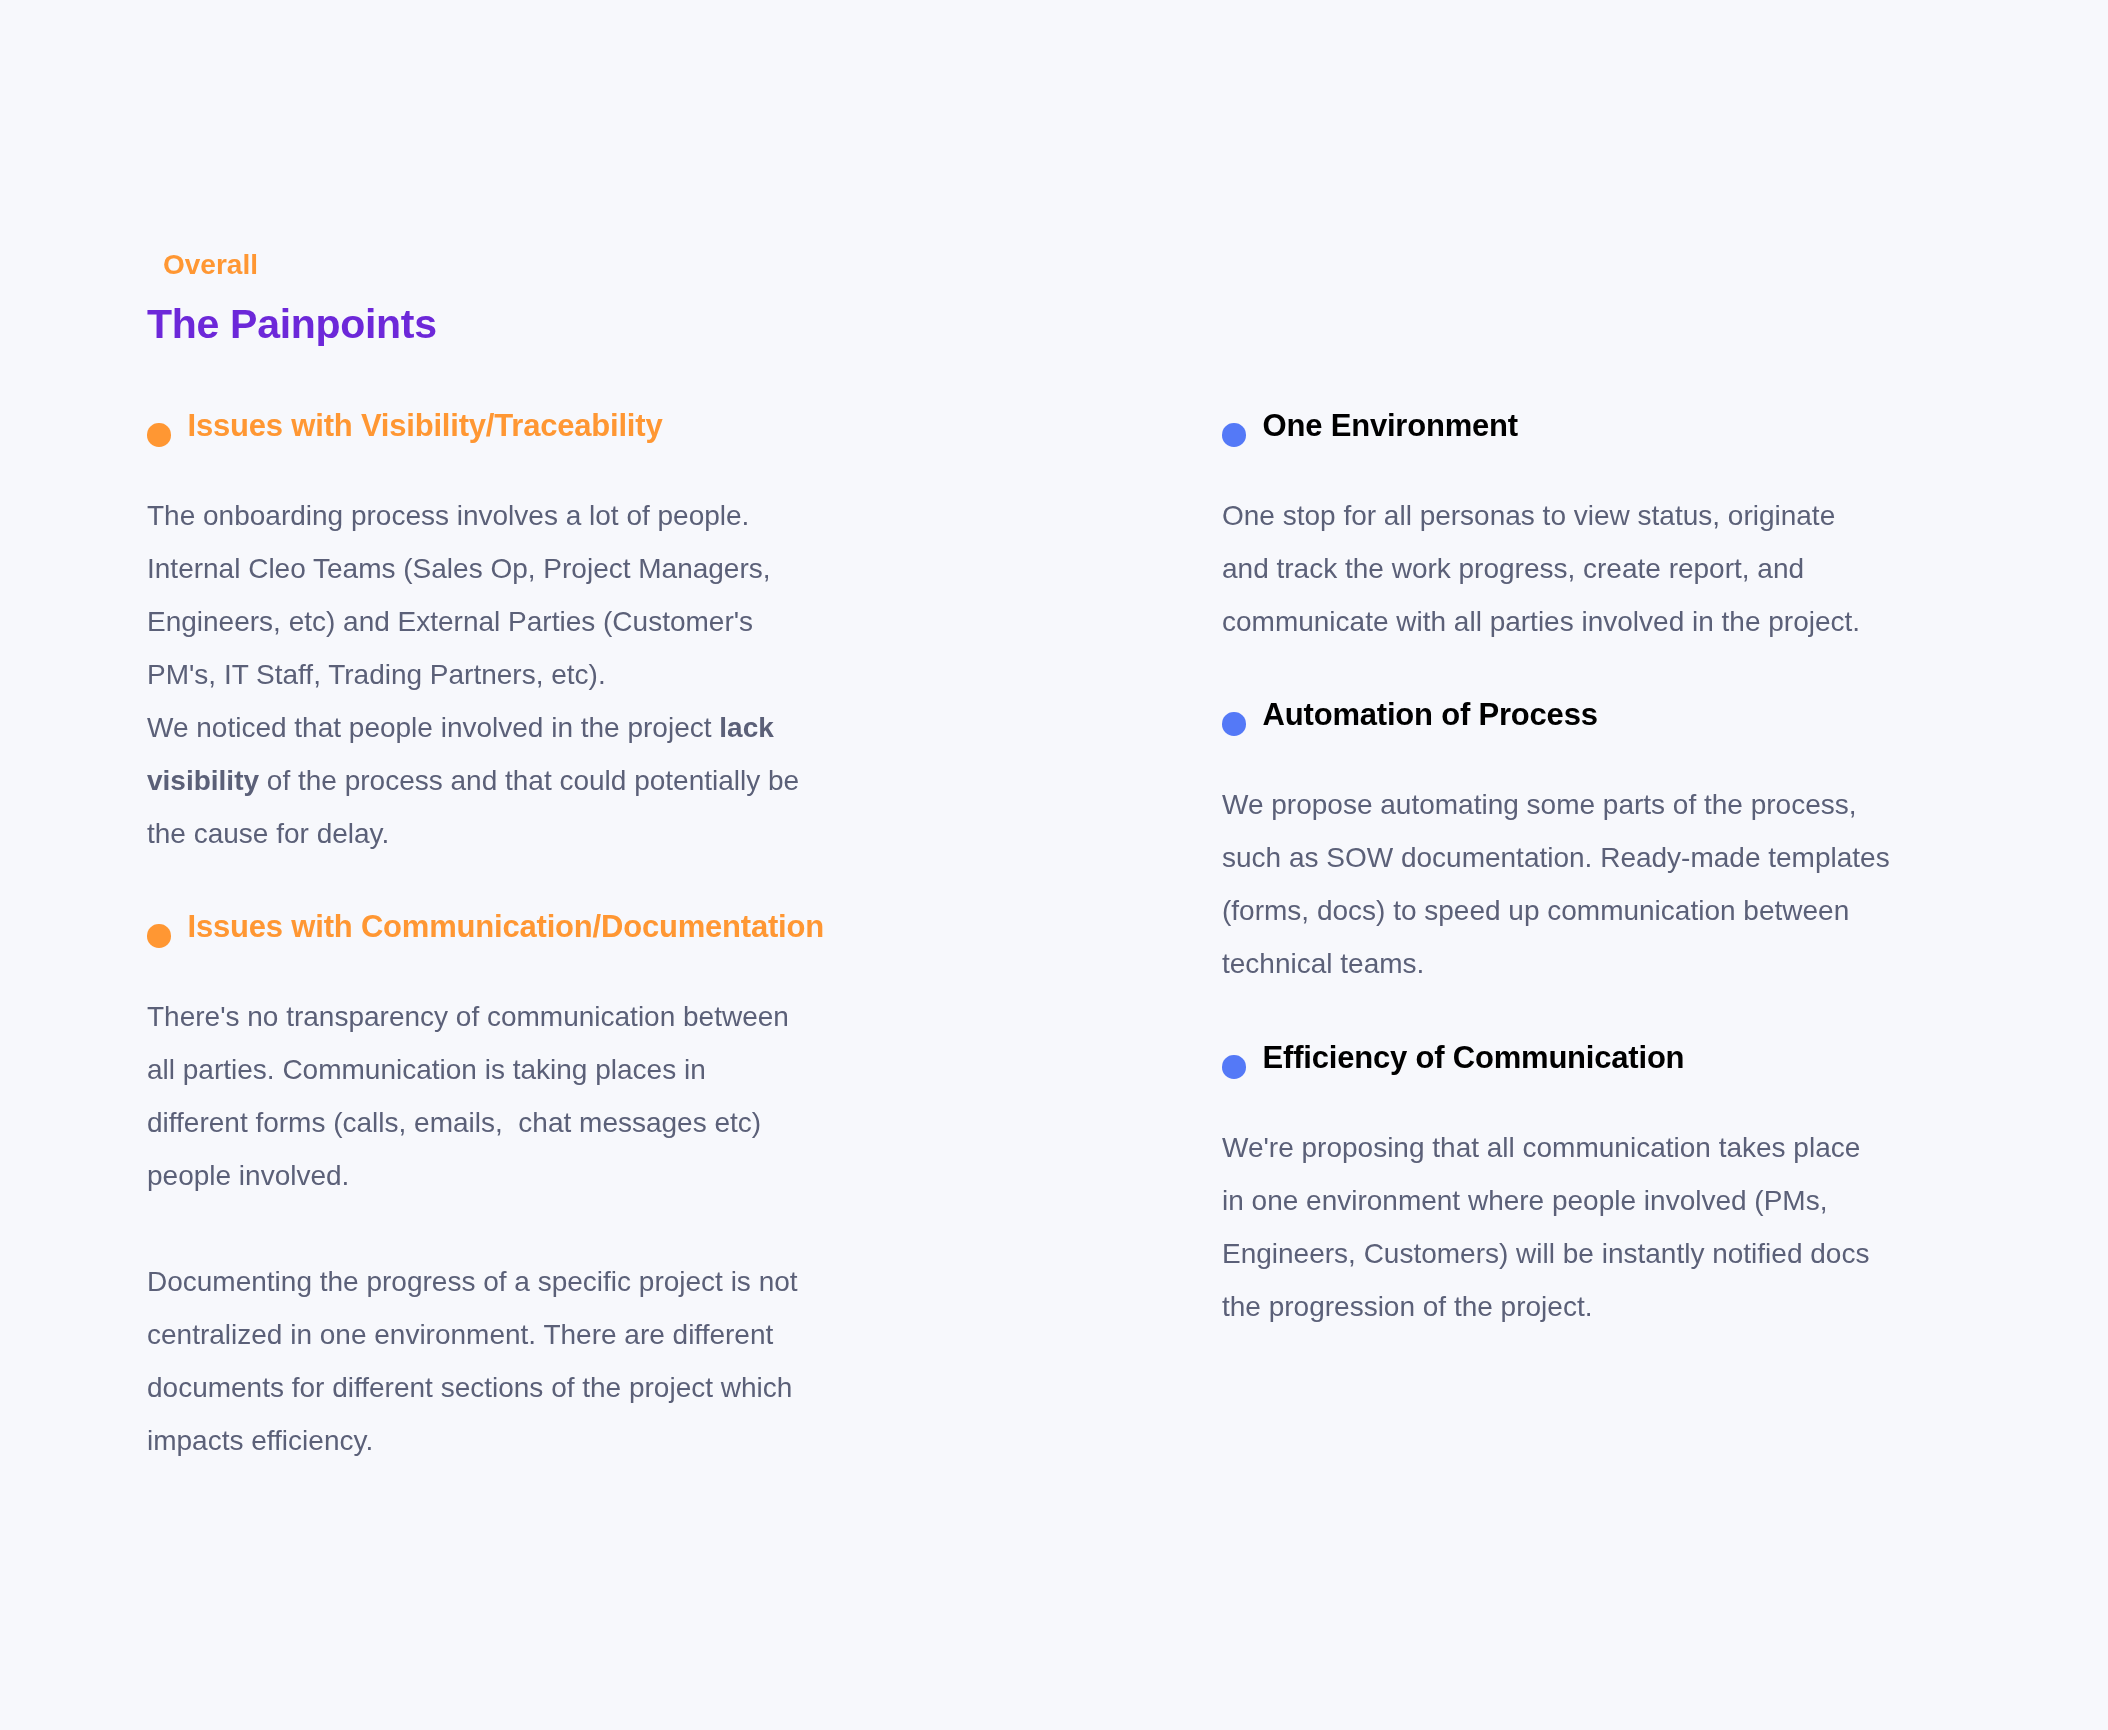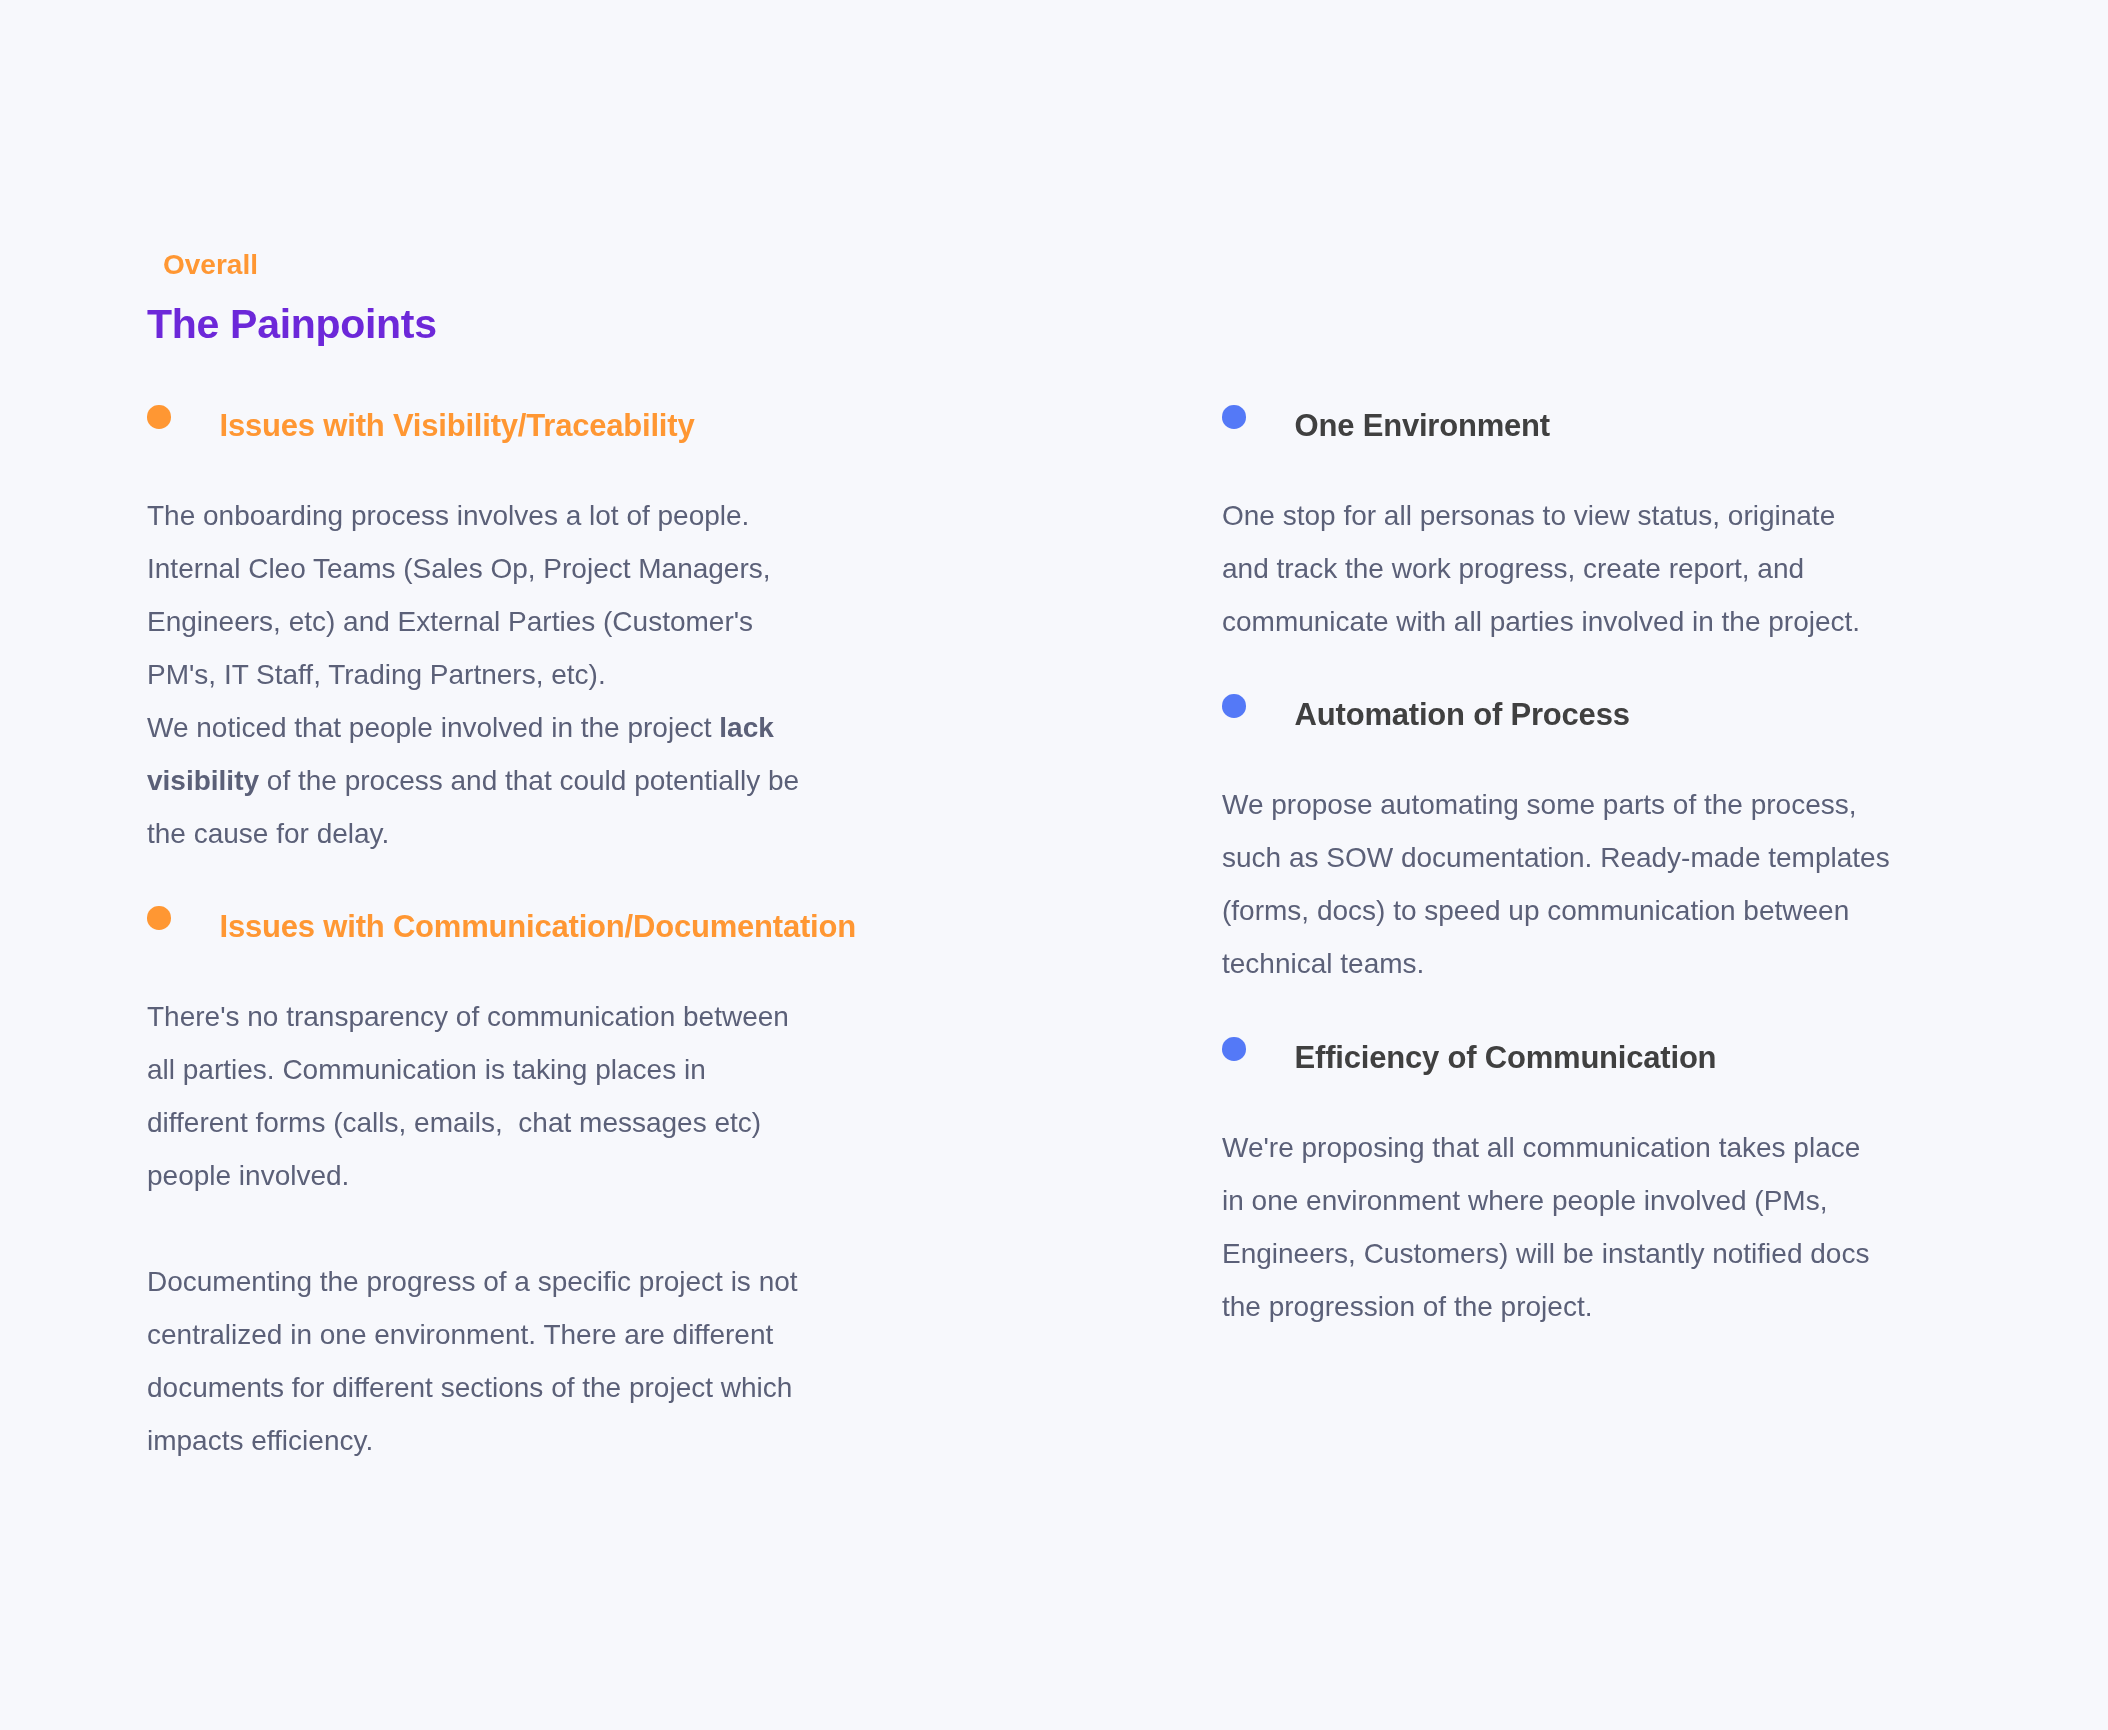--- a/index.html
+++ b/index.html
@@ -34,43 +34,42 @@
     color: #6d28d9;
     margin: 0;
     letter-spacing: -0.3px;
   }
   .section {
     position: absolute;
     width: 776px;
   }
   .section-head {
     display: flex;
-    align-items: flex-start;
+    align-items: flex-end;
     height: 42px;
     margin: 0;
-    gap: 32px;
   }
   .dot {
     width: 23.6px;
     height: 23.6px;
     border-radius: 50%;
     flex: 0 0 23.6px;
     margin-right: 17px;
   }
   .section-title {
     font-size: 31px;
     line-height: 42px;
     font-weight: 700;
     white-space: nowrap;
     letter-spacing: -0.2px;
   }
   .orange .dot { background: #FF9733; }
   .orange .section-title { color: #FF9733; }
   .blue .dot { background: #5479F7; }
-  .blue .section-title { color: #404040; }
+  .blue .section-title { color: #000000; }
   .body-text {
     margin-top: 42px;
     font-size: 28px;
     line-height: 53px;
     color: #5B6078;
   }
   .line {
     display: block;
     white-space: pre;
     height: 53px;

